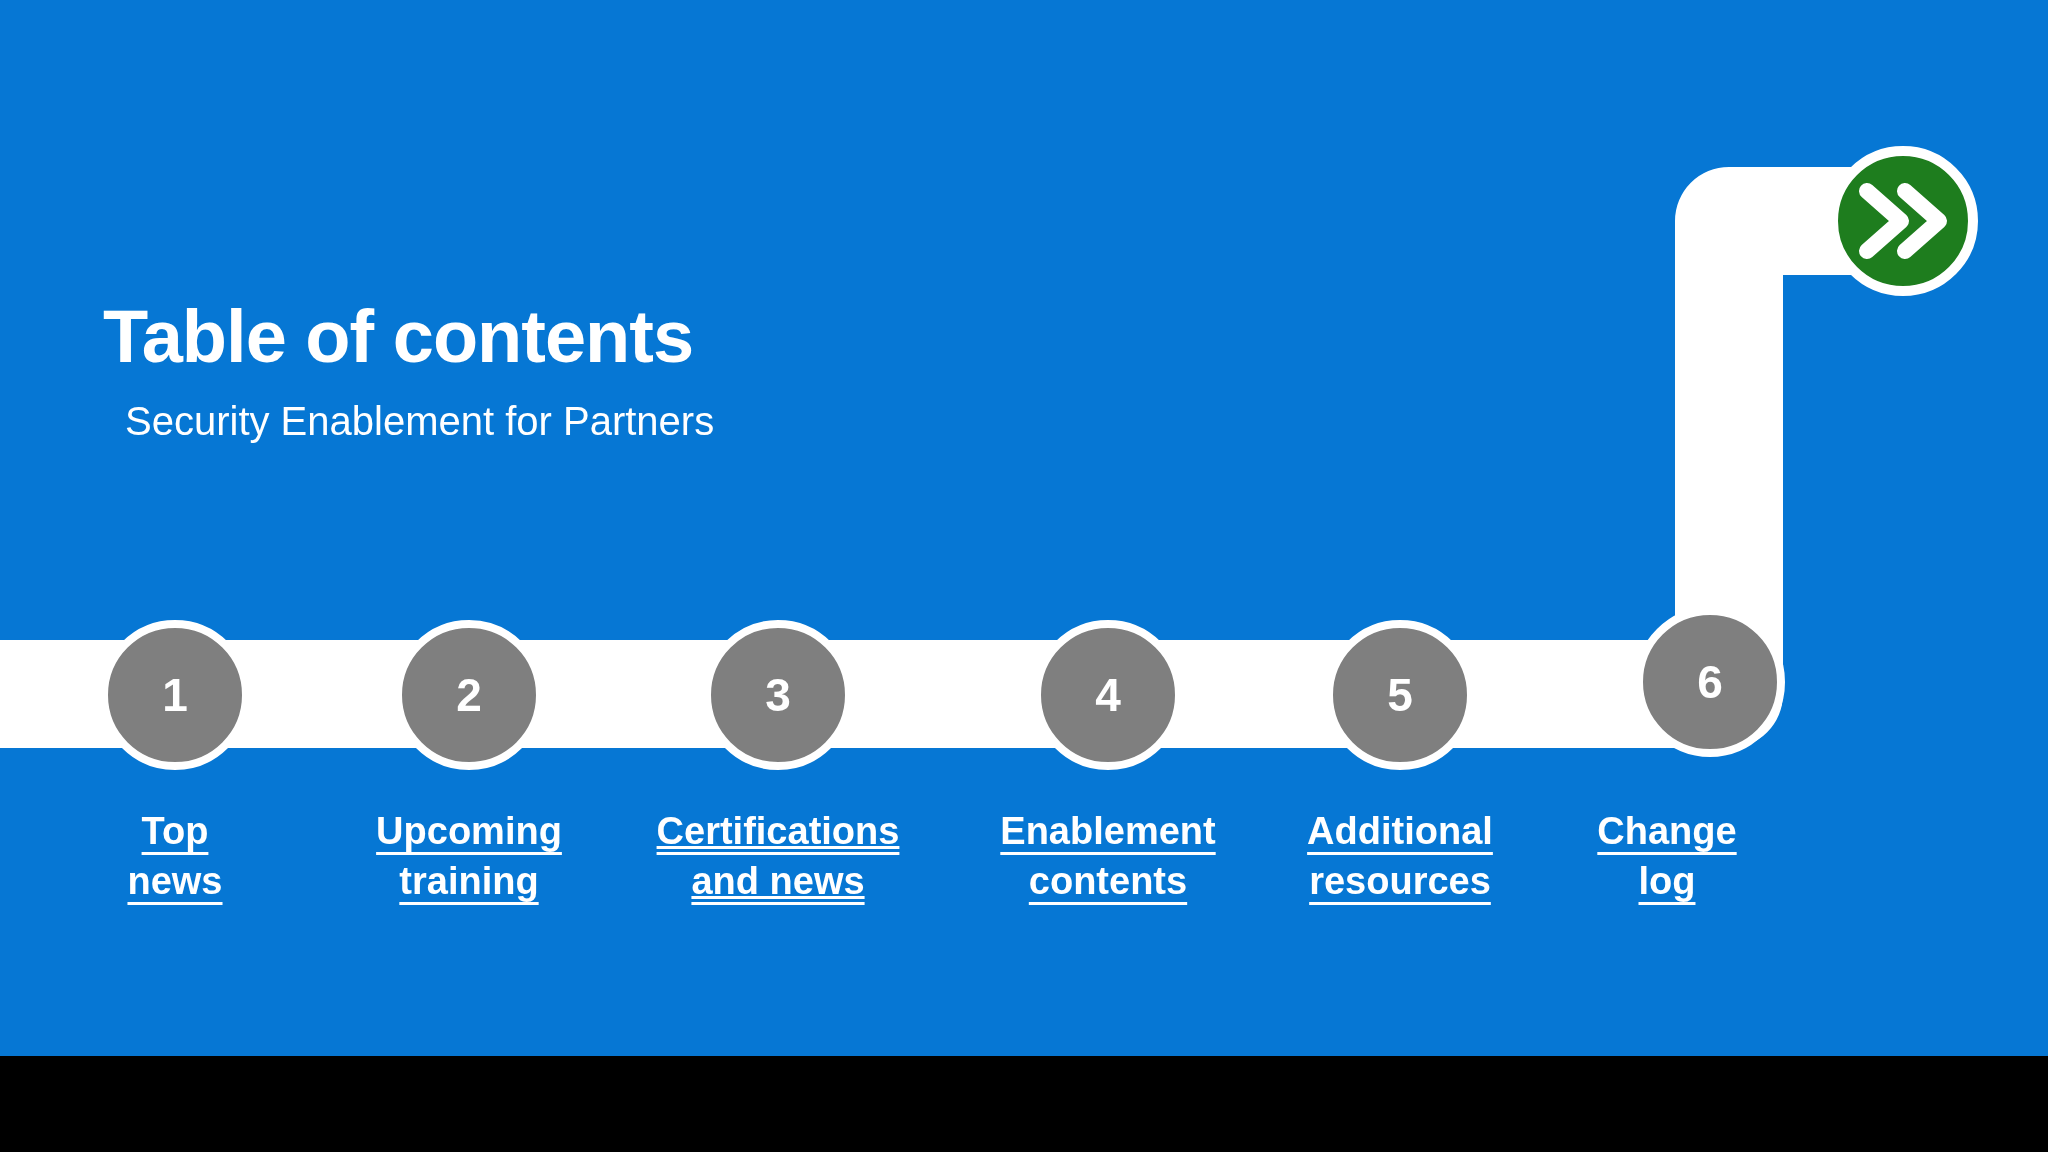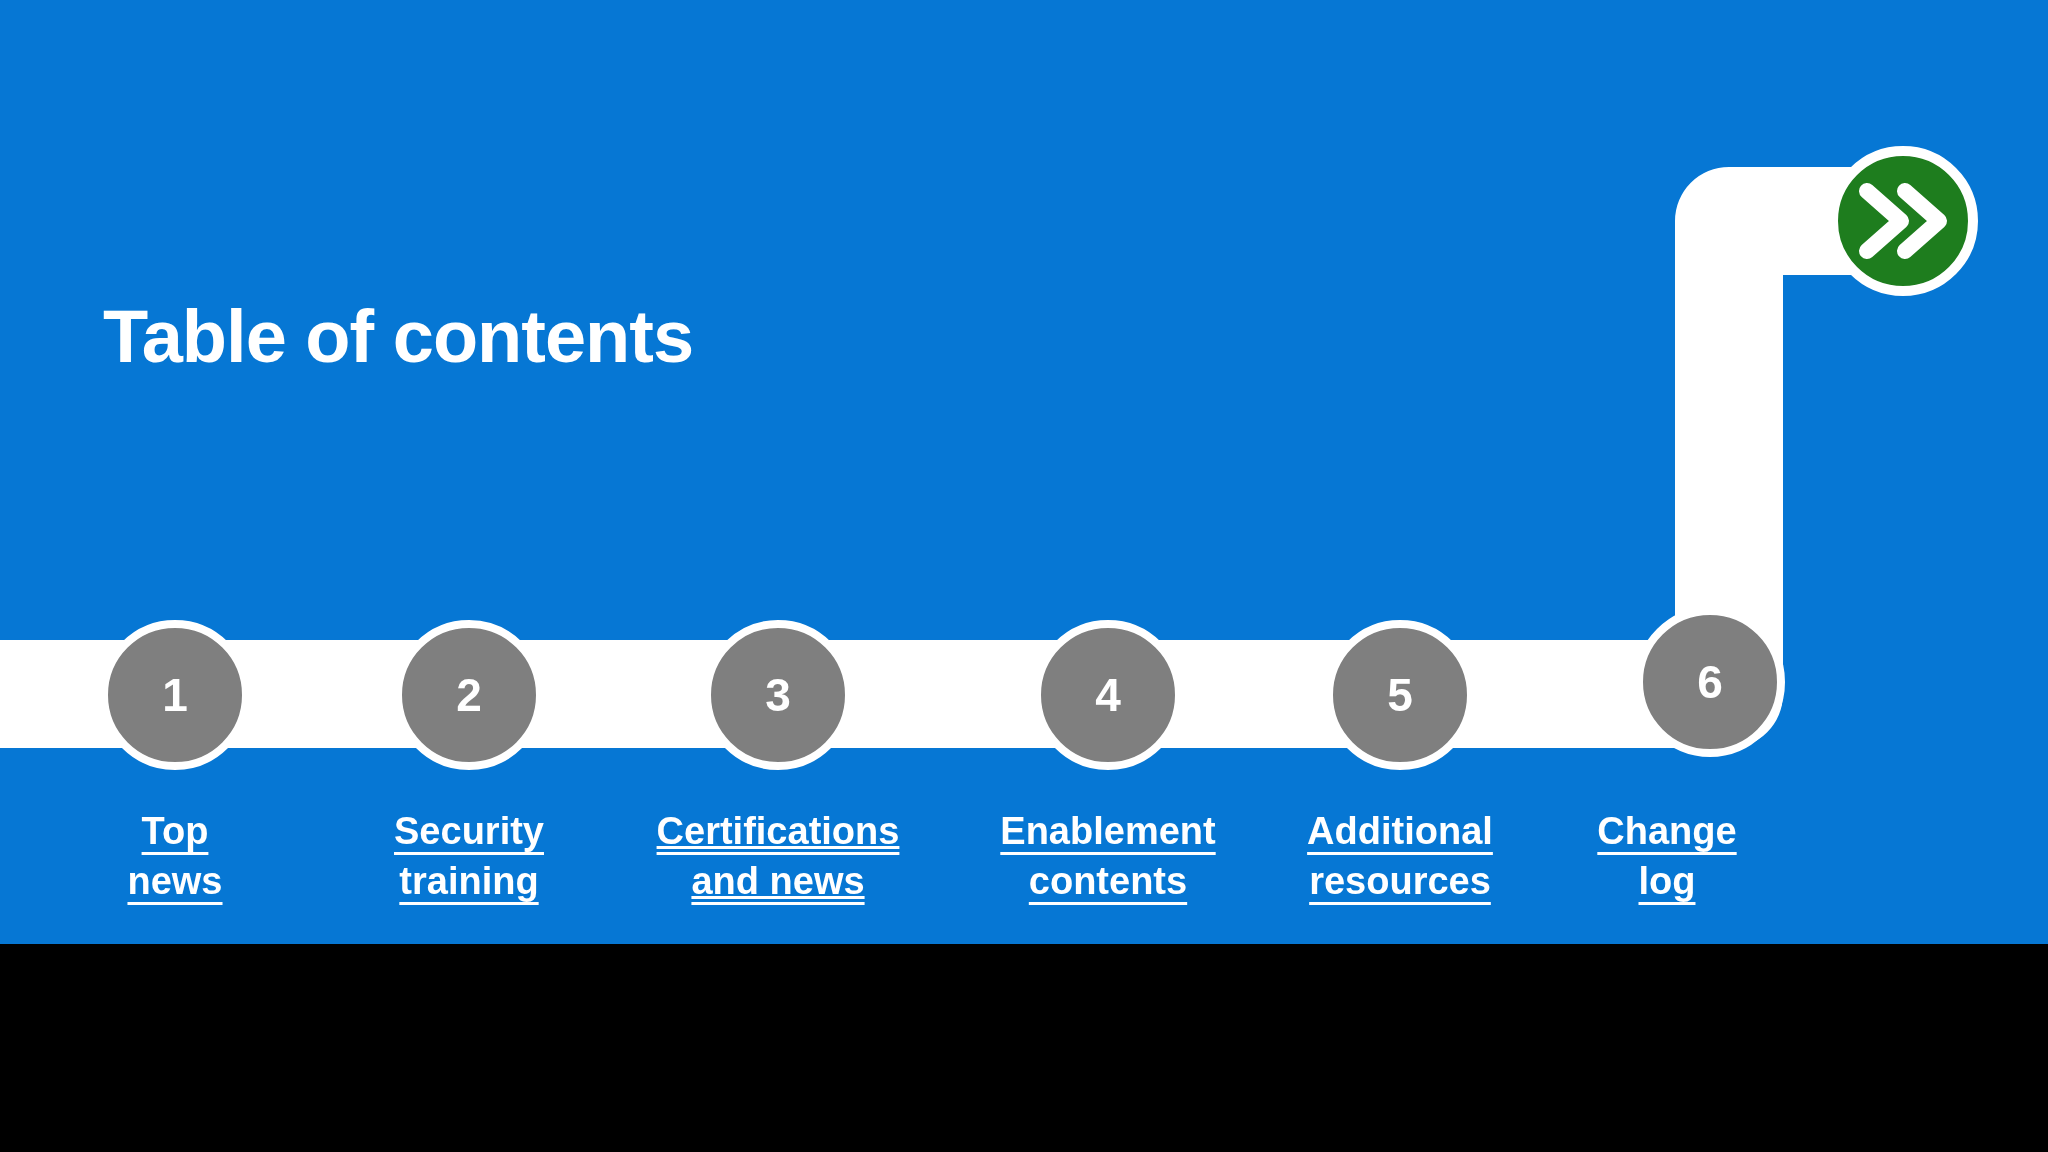--- a/index.html
+++ b/index.html
@@ -1,19 +1,19 @@
 <!DOCTYPE html>
 <html><head>
 <meta charset="utf-8">
 <style>
   html, body { margin: 0; padding: 0; background: #000; }
   .slide {
     position: relative;
     width: 2048px;
-    height: 944px;
+    height: 1056px;
     overflow: hidden;
     background: #0677d4;
     font-family: "Liberation Sans", "DejaVu Sans", sans-serif;
     color: #ffffff;
   }
   .path-svg {
     position: absolute;
     left: 0; top: 0;
     width: 2048px; height: 1152px;
     z-index: 1;
@@ -93,35 +93,36 @@
 <body>
 
 <div class="slide">
 
   <svg class="path-svg" viewBox="0 0 2048 1152" xmlns="http://www.w3.org/2000/svg">
     <path d="M -4 694 H 1729 V 221 H 1903" fill="none" stroke="#ffffff" stroke-width="108" stroke-linejoin="round" stroke-linecap="butt"></path>
   </svg>
 
   <div class="header">
     <div class="title">Table of contents</div>
+    <div class="subtitle">Security Enablement for Partners</div>
   </div>
 
   <div class="stop-circle" style="left:100px; top:620px;">
     <span class="stop-number">1</span>
   </div>
   <div class="stop-label" style="left:-5px;">
     <span>Top</span><br>
     <span>news</span>
   </div>
 
   <div class="stop-circle" style="left:394px; top:620px;">
     <span class="stop-number">2</span>
   </div>
   <div class="stop-label" style="left:289px;">
-    <span>Security</span><br>
+    <span>Upcoming</span><br>
     <span>training</span>
   </div>
 
   <div class="stop-circle" style="left:703px; top:620px;">
     <span class="stop-number">3</span>
   </div>
   <div class="stop-label" style="left:598px;text-decoration:underline;">
     <span>Certifications</span><br>
     <span>and news</span>
   </div>

